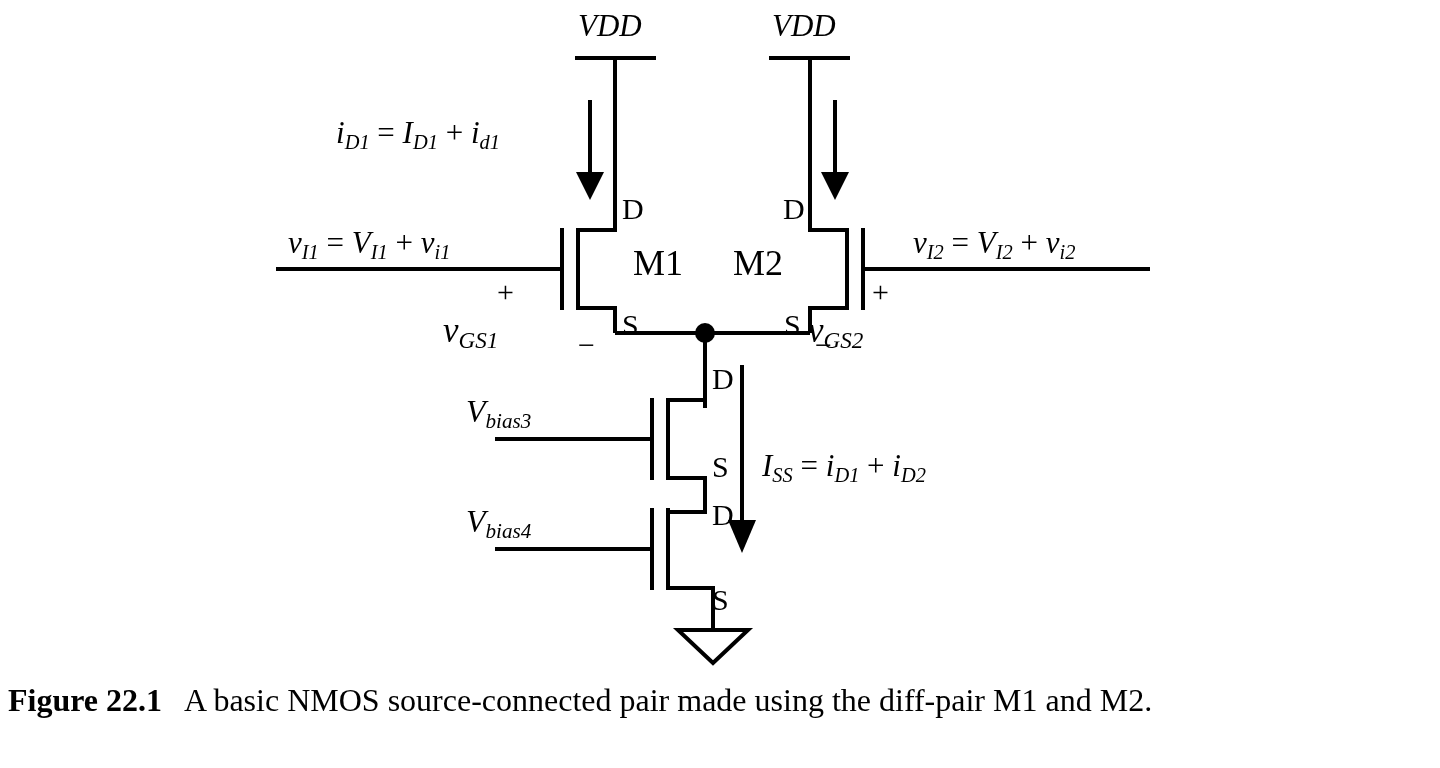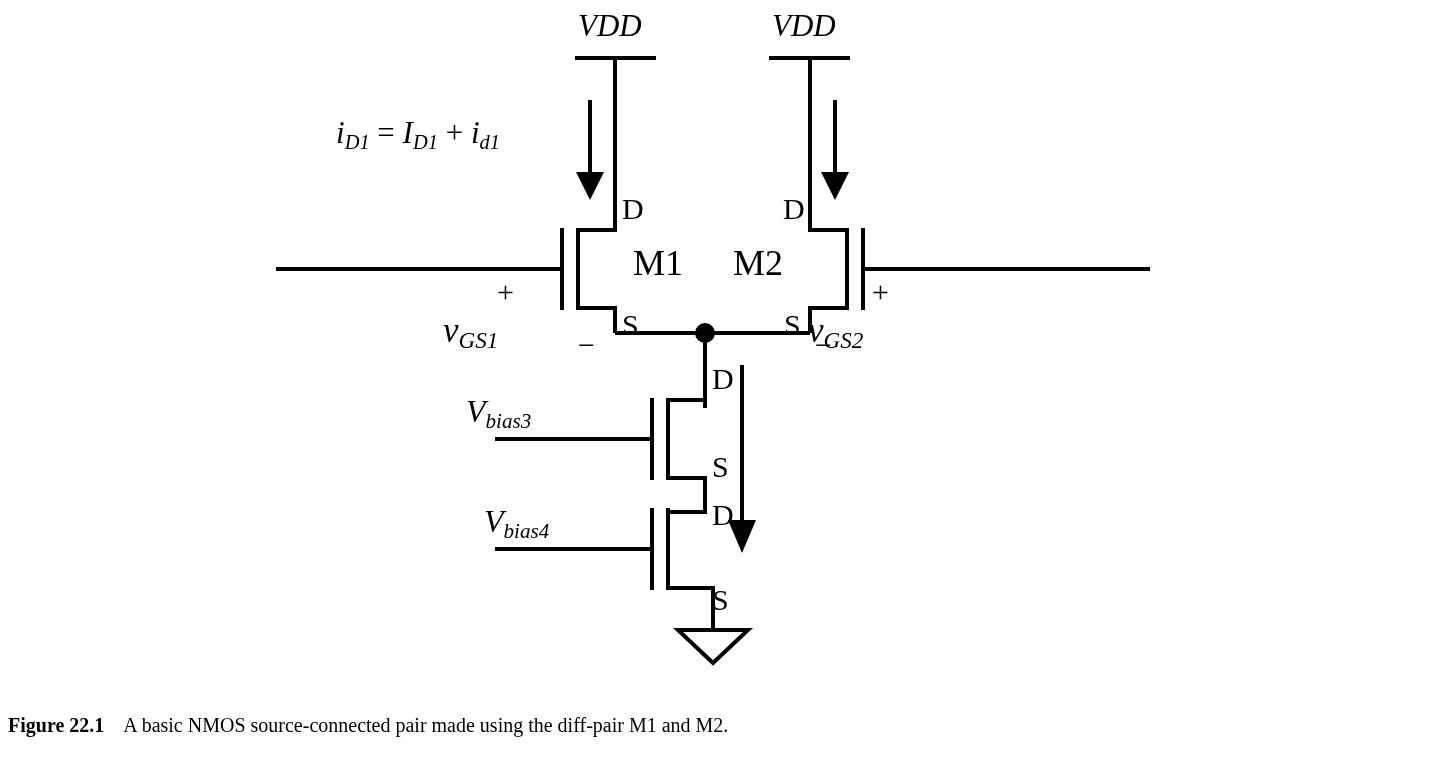--- a/index.html
+++ b/index.html
@@ -57,24 +57,24 @@
     text-align: right;
   }
   sub {
     font-size: 0.66em;
     vertical-align: -0.28em;
   }
   .up { font-style: normal; }
   #caption {
     position: absolute;
     left: 8px;
-    top: 714px;
+    top: 682px;
     width: 1424px;
     font-family: "Liberation Serif", serif;
-    font-size: 20px;
+    font-size: 32px;
     color: #000000;
     white-space: nowrap;
   }
   #caption .cap-head {
     font-weight: bold;
   }
   #caption .cap-body {
     font-weight: normal;
   }
 </style>
@@ -143,21 +143,35 @@
 
   <div class="lbl eq-lbl" style="left:336px; top:117px;">
     <span>i</span><sub>D1</sub>
     <span class="up">=</span>
     <span>I</span><sub>D1</sub>
     <span class="up">+</span>
     <span>i</span><sub>d1</sub>
   </div>
 
 
-
+  <div class="lbl eq-lbl" style="left:288px; top:227px;">
+    <span>v</span><sub>I1</sub>
+    <span class="up">=</span>
+    <span>V</span><sub>I1</sub>
+    <span class="up">+</span>
+    <span>v</span><sub>i1</sub>
+  </div>
+
+  <div class="lbl eq-lbl" style="left:913px; top:227px;">
+    <span>v</span><sub>I2</sub>
+    <span class="up">=</span>
+    <span>V</span><sub>I2</sub>
+    <span class="up">+</span>
+    <span>v</span><sub>i2</sub>
+  </div>
 
   <div class="lbl sign-lbl" style="left:497px; top:277px;">+</div>
   <div class="lbl vgs-lbl" style="left:443px; top:313px;">
     <span>v</span><sub>GS1</sub>
   </div>
   <div class="lbl sign-lbl" style="left:578px; top:330px;">−</div>
 
   <div class="lbl sign-lbl" style="left:872px; top:277px;">+</div>
   <div class="lbl vgs-lbl" style="left:808px; top:313px;">
     <span>v</span><sub>GS2</sub>
@@ -175,23 +189,30 @@
 
   <div class="lbl node-lbl" style="left:712px; top:364px;">D</div>
   <div class="lbl node-lbl" style="left:712px; top:452px;">S</div>
 
   <div class="lbl node-lbl" style="left:712px; top:500px;">D</div>
   <div class="lbl node-lbl" style="left:712px; top:585px;">S</div>
 
   <div class="lbl bias-lbl" style="left:466px; top:395px;">
     <span>V</span><sub>bias3</sub>
   </div>
-  <div class="lbl bias-lbl" style="left:484px; top:505px;">
+  <div class="lbl bias-lbl" style="left:466px; top:505px;">
     <span>V</span><sub>bias4</sub>
   </div>
 
+  <div class="lbl eq-lbl" style="left:762px; top:450px;">
+    <span>I</span><sub>SS</sub>
+    <span class="up">=</span>
+    <span>i</span><sub>D1</sub>
+    <span class="up">+</span>
+    <span>i</span><sub>D2</sub>
+  </div>
 
   <div id="caption">
     <span class="cap-head">Figure 22.1</span>
     <span style="display:inline-block;width:14px;"></span><span class="cap-body">A basic NMOS source-connected pair made using the diff-pair M1 and M2.</span>
   </div>
 
 </div>
 
 </body></html>

